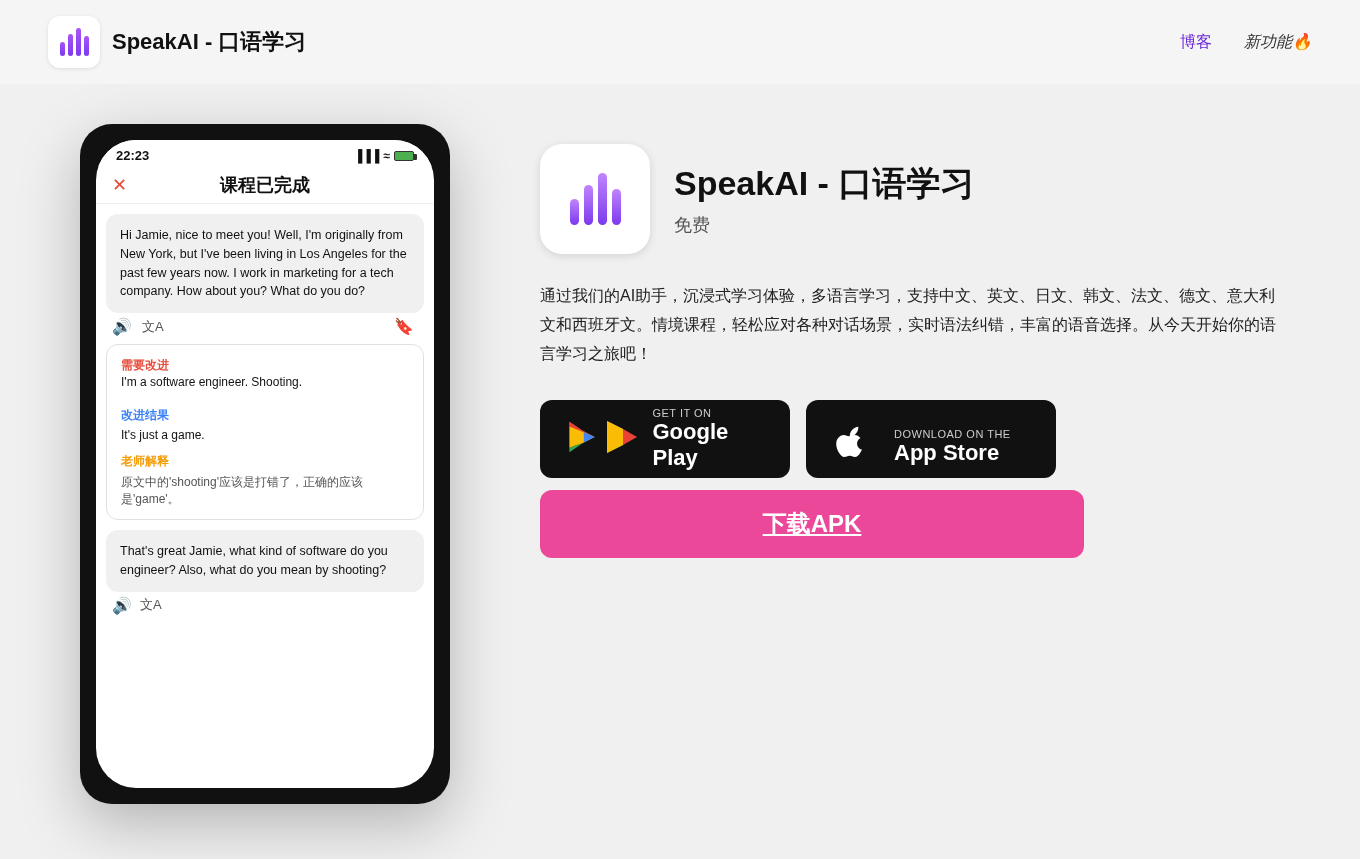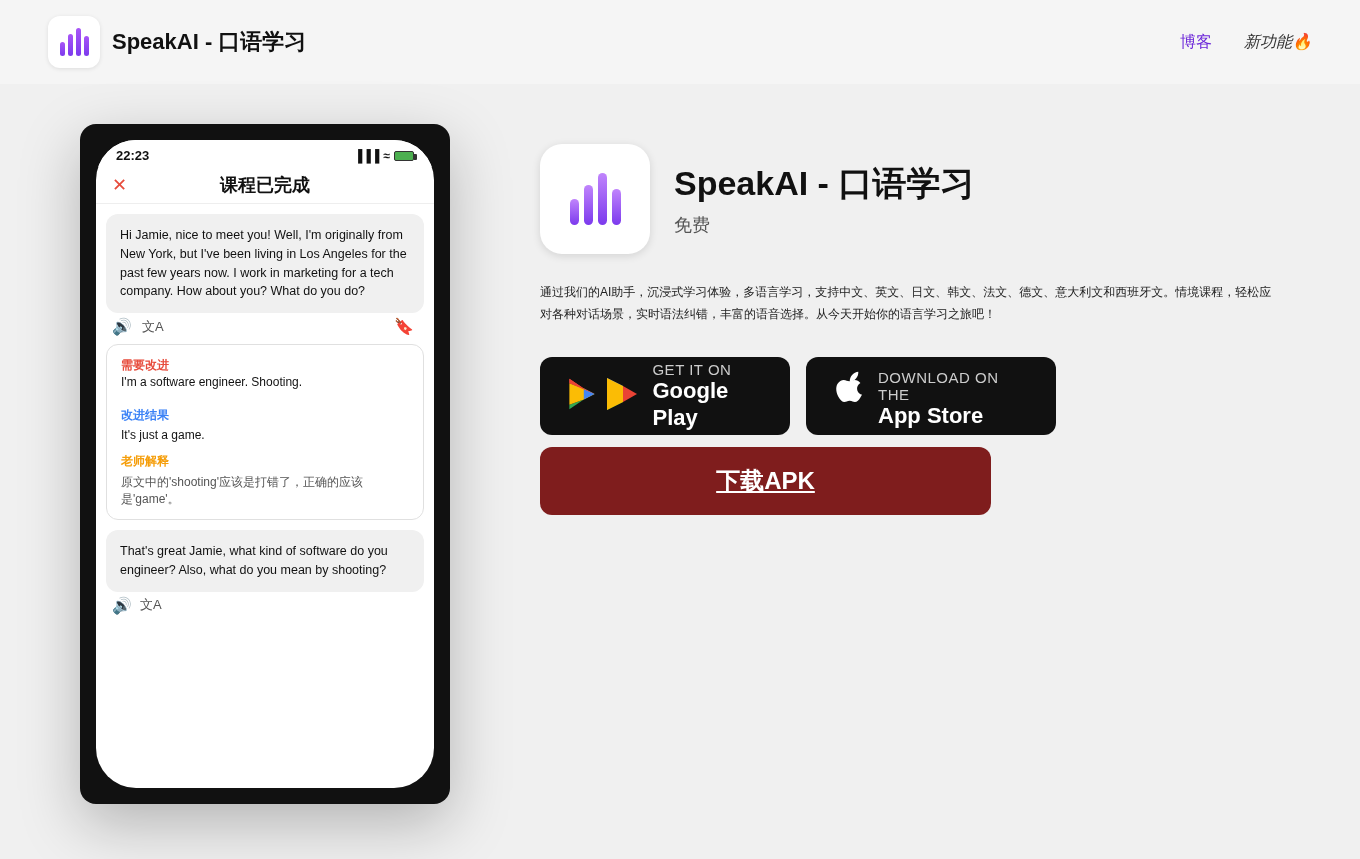--- a/index.html
+++ b/index.html
@@ -77,21 +77,21 @@
 
     
     .phone-container {
       flex-shrink: 0;
       width: 380px;
     }
     .phone {
       width: 370px;
       height: 680px;
       background: #111;
-      border-radius: 16px;
+      border-radius: 32px;
       position: relative;
       padding: 16px;
       box-shadow: 0 20px 60px rgba(0,0,0,0.25);
     }
     .phone-inner {
       width: 100%;
       height: 100%;
       background: #fff;
       border-radius: 40px;
       overflow: hidden;
@@ -268,21 +268,21 @@
     .app-name {
       font-size: 34px;
       font-weight: 700;
       color: #111;
     }
     .app-price {
       font-size: 18px;
       color: #555;
     }
     .app-description {
-      font-size: 12px;
+      font-size: 16px;
       line-height: 1.8;
       color: #222;
       margin-bottom: 32px;
     }
     .download-buttons {
       display: flex;
       flex-direction: column;
       gap: 12px;
     }
     .download-row {
@@ -297,60 +297,60 @@
       color: white;
       border-radius: 12px;
       padding: 12px 24px;
       cursor: pointer;
       text-decoration: none;
       width: 250px;
       height: 78px;
     }
     .btn-appstore {
       display: flex;
-      align-items: flex-start;
-      gap: 12px;
+      align-items: flex-end;
+      gap: 28px;
       background: #111;
       color: white;
       border-radius: 12px;
       padding: 12px 24px;
       cursor: pointer;
       text-decoration: none;
       width: 250px;
       height: 78px;
     }
     .btn-icon-area {
       flex-shrink: 0;
     }
     .btn-text-area {
       display: flex;
       flex-direction: column;
     }
     .btn-small-text {
-      font-size: 15px;
+      font-size: 11px;
       color: #ccc;
       text-transform: uppercase;
       letter-spacing: 0.5px;
     }
     .btn-large-text {
       font-size: 22px;
       font-weight: 600;
       color: white;
       line-height: 1.2;
     }
     .btn-apk {
       display: flex;
       align-items: center;
       justify-content: center;
-      background: #7f1d1d;
+      background: #ec4899;
       color: white;
       border-radius: 12px;
       padding: 16px 24px;
       cursor: pointer;
-      width: 451px;
+      width: 544px;
       height: 68px;
       font-size: 24px;
       font-weight: 700;
     }
 
     
     .play-icon {
       width: 36px;
       height: 36px;
     }

